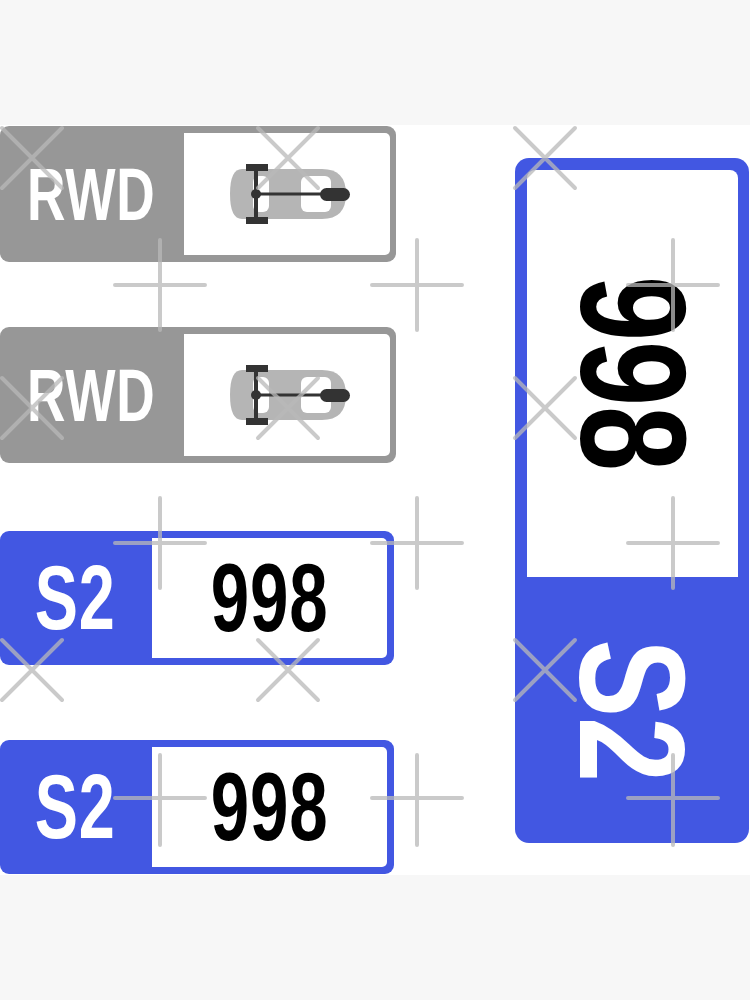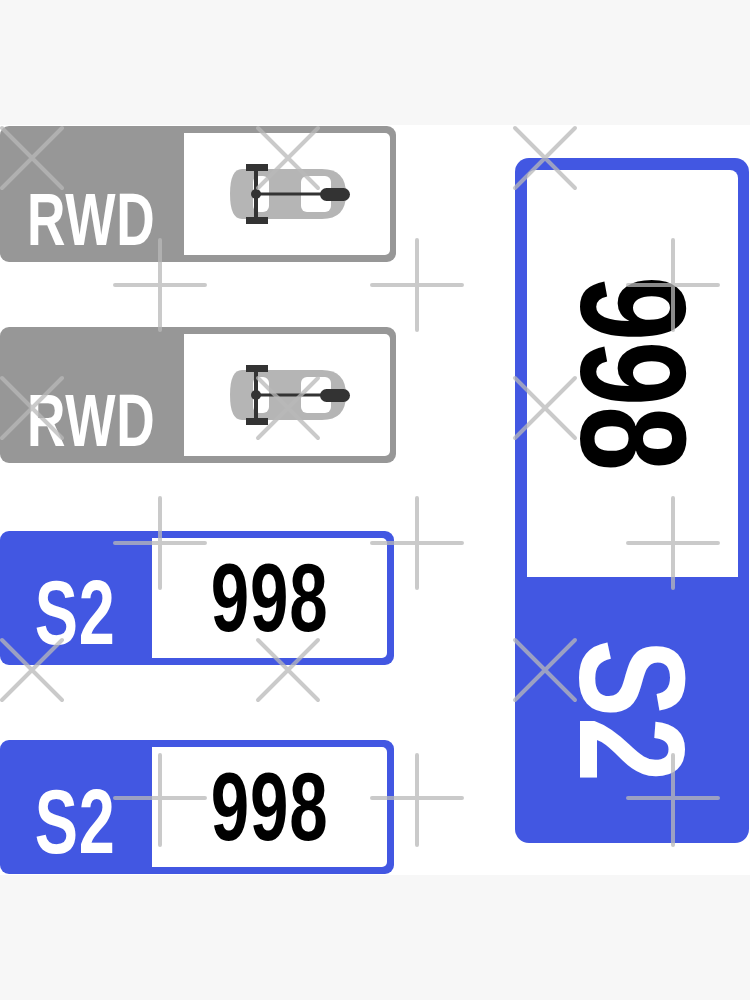--- a/index.html
+++ b/index.html
@@ -1,20 +1,20 @@
 <!DOCTYPE html>
 <html><head>
 <meta charset="utf-8">
 <style>
   html, body { margin:0; padding:0; }
   body { width:750px; height:1000px; background:#f7f7f7; position:relative; overflow:hidden;
          font-family:"Liberation Sans", sans-serif; }
   .sheet { position:absolute; left:0; top:125px; width:750px; height:750px; background:#ffffff; }
   .plate { position:absolute; box-sizing:border-box; border-radius:9px; overflow:hidden; }
-  .plate .left { position:absolute; top:0; bottom:0; left:0; display:flex; align-items:flex-end; justify-content:center;
+  .plate .left { position:absolute; top:0; bottom:0; left:0; display:flex; align-items:center; justify-content:center;
                  color:#fff; font-weight:bold; font-family:"Liberation Sans Narrow","Liberation Sans", sans-serif; }
   .plate .right { position:absolute; background:#fff; border-radius:0 5px 5px 0; display:flex; align-items:center; justify-content:center; }
   .txt-cond { display:inline-block; transform:scaleX(0.72); transform-origin:center; letter-spacing:1px; }
   .rwd { background:#979797; width:396px; height:136px; left:0; }
   .rwd .left { width:182px; font-size:74px; }
   .rwd .right { left:184px; top:7px; right:6px; bottom:7px; }
   .s2 { background:#4257e2; width:394px; height:134px; left:0; }
   .s2 .left { width:150px; font-size:90px; }
   .s2 .right { left:152px; top:7px; right:7px; bottom:7px; color:#000; font-weight:bold; font-size:96px; }
   .vplate { position:absolute; left:515px; top:158px; width:234px; height:685px; background:#4257e2; border-radius:14px; overflow:hidden; }

